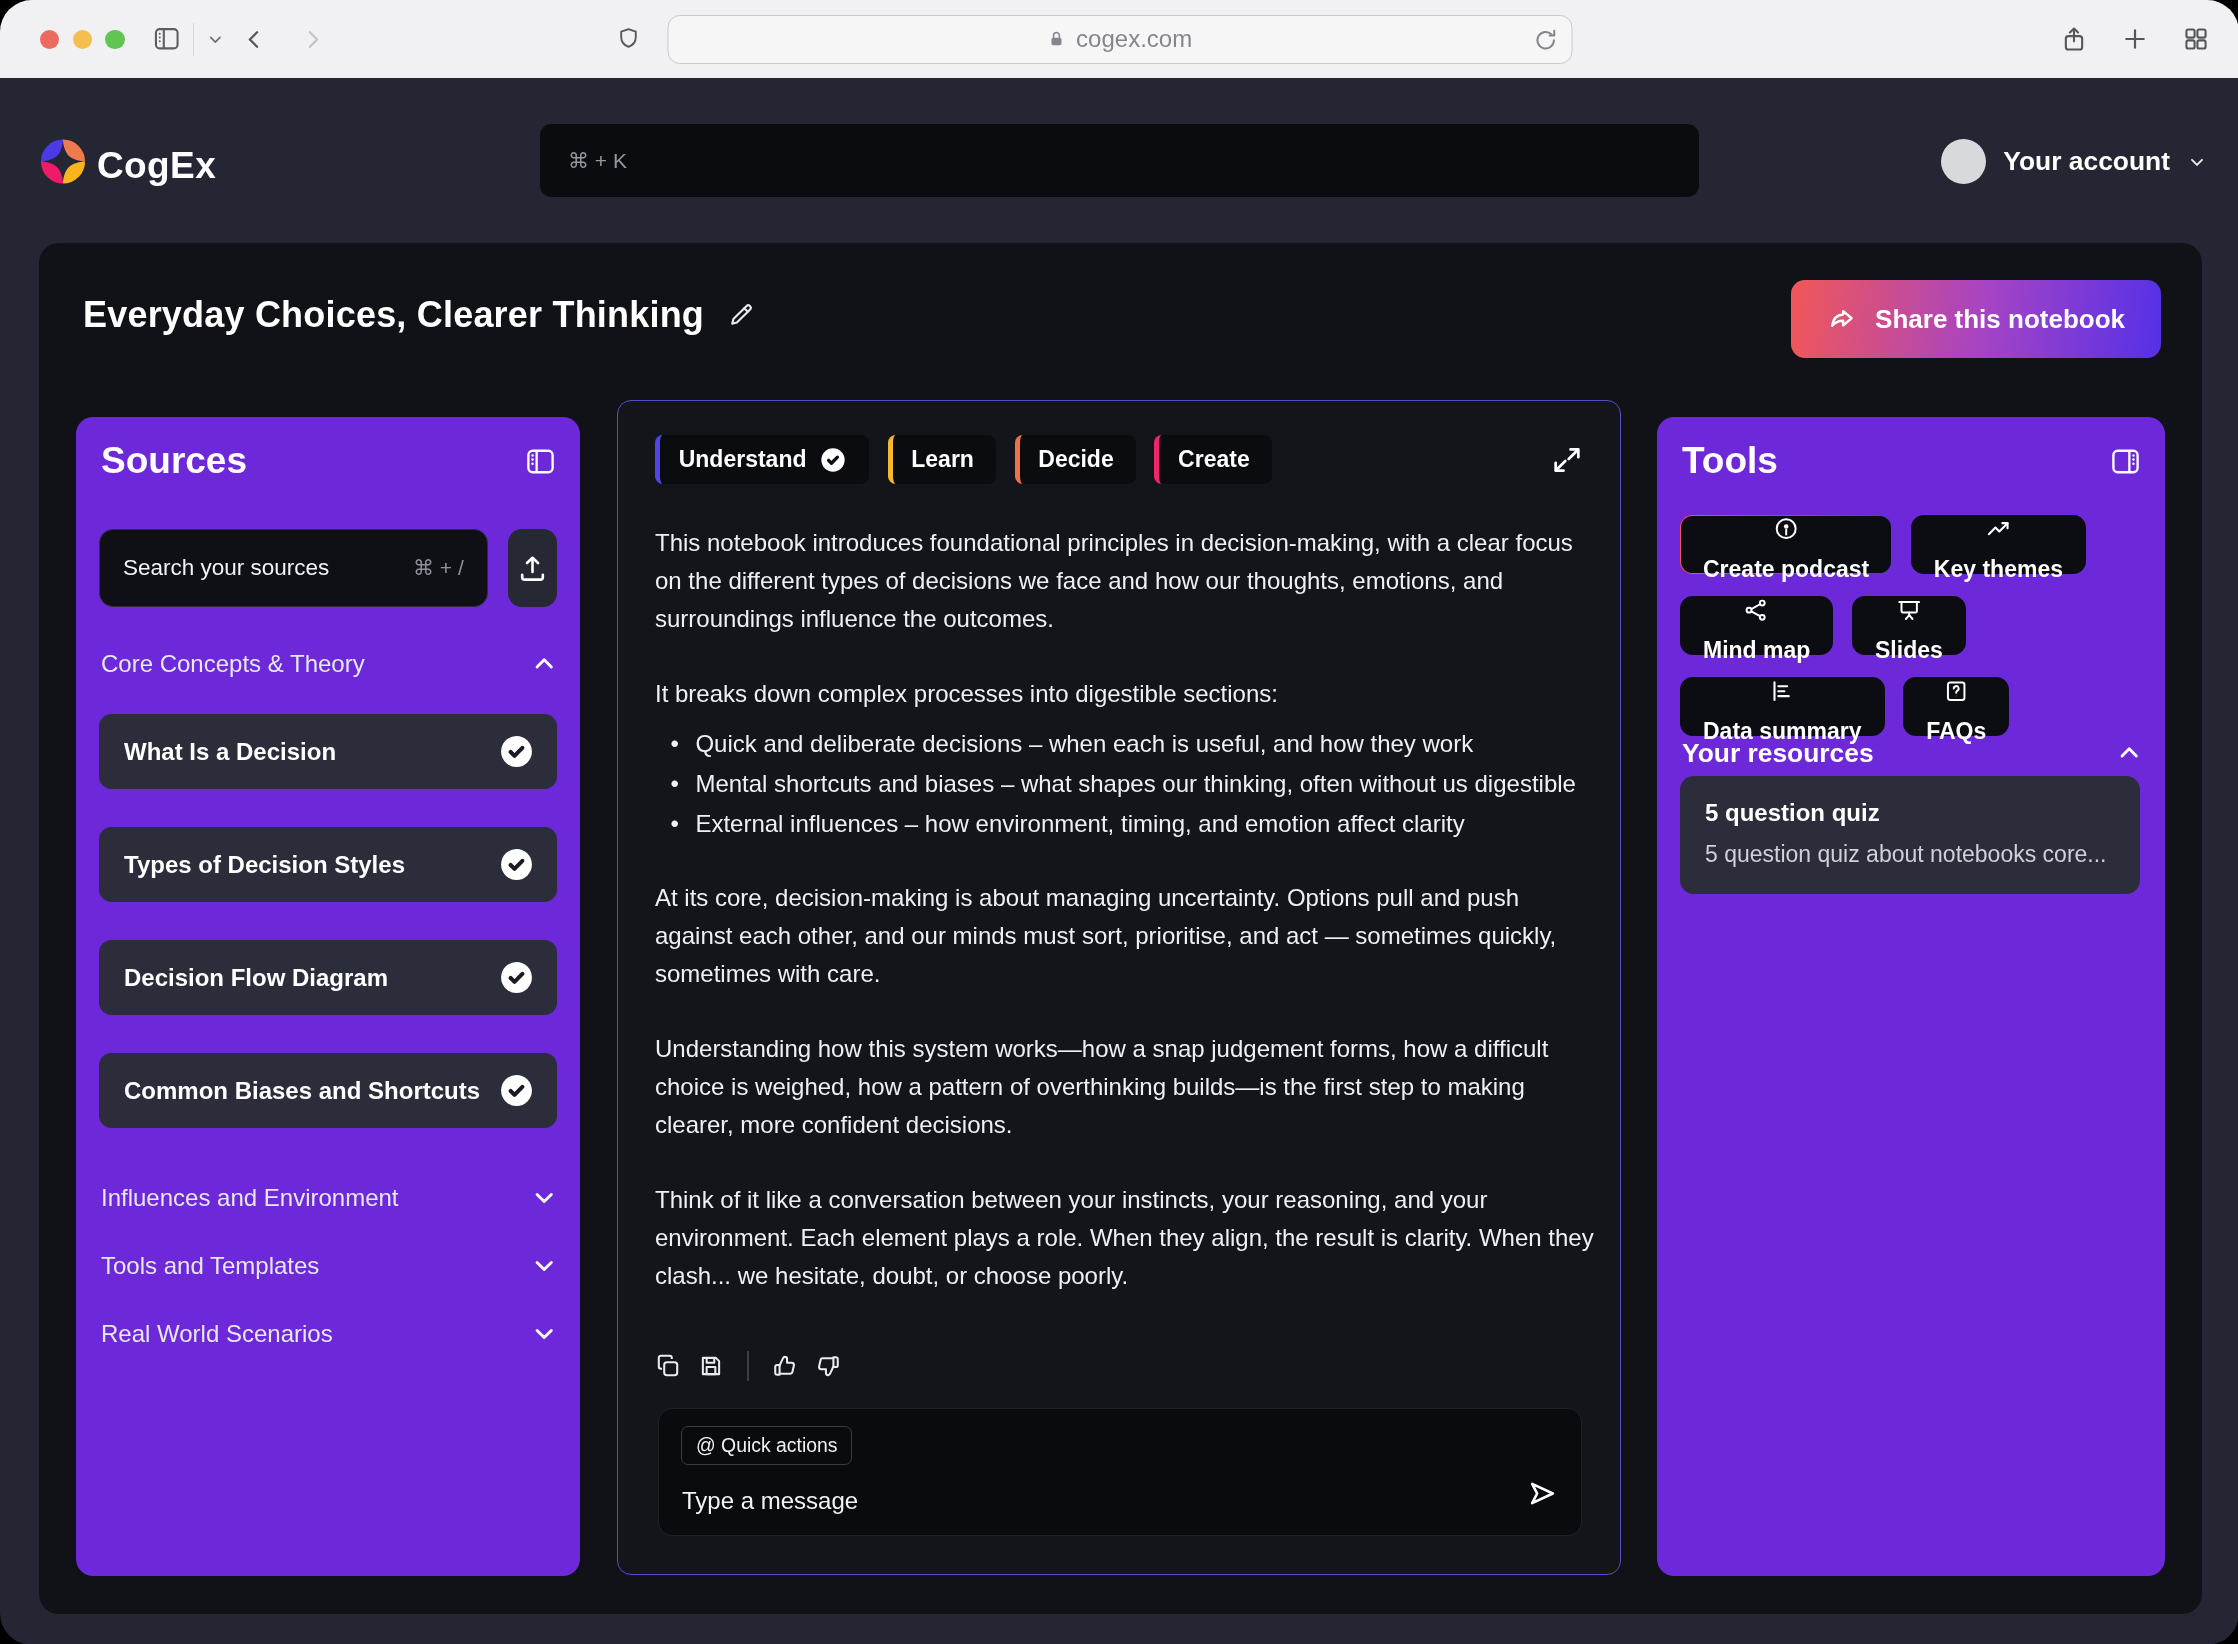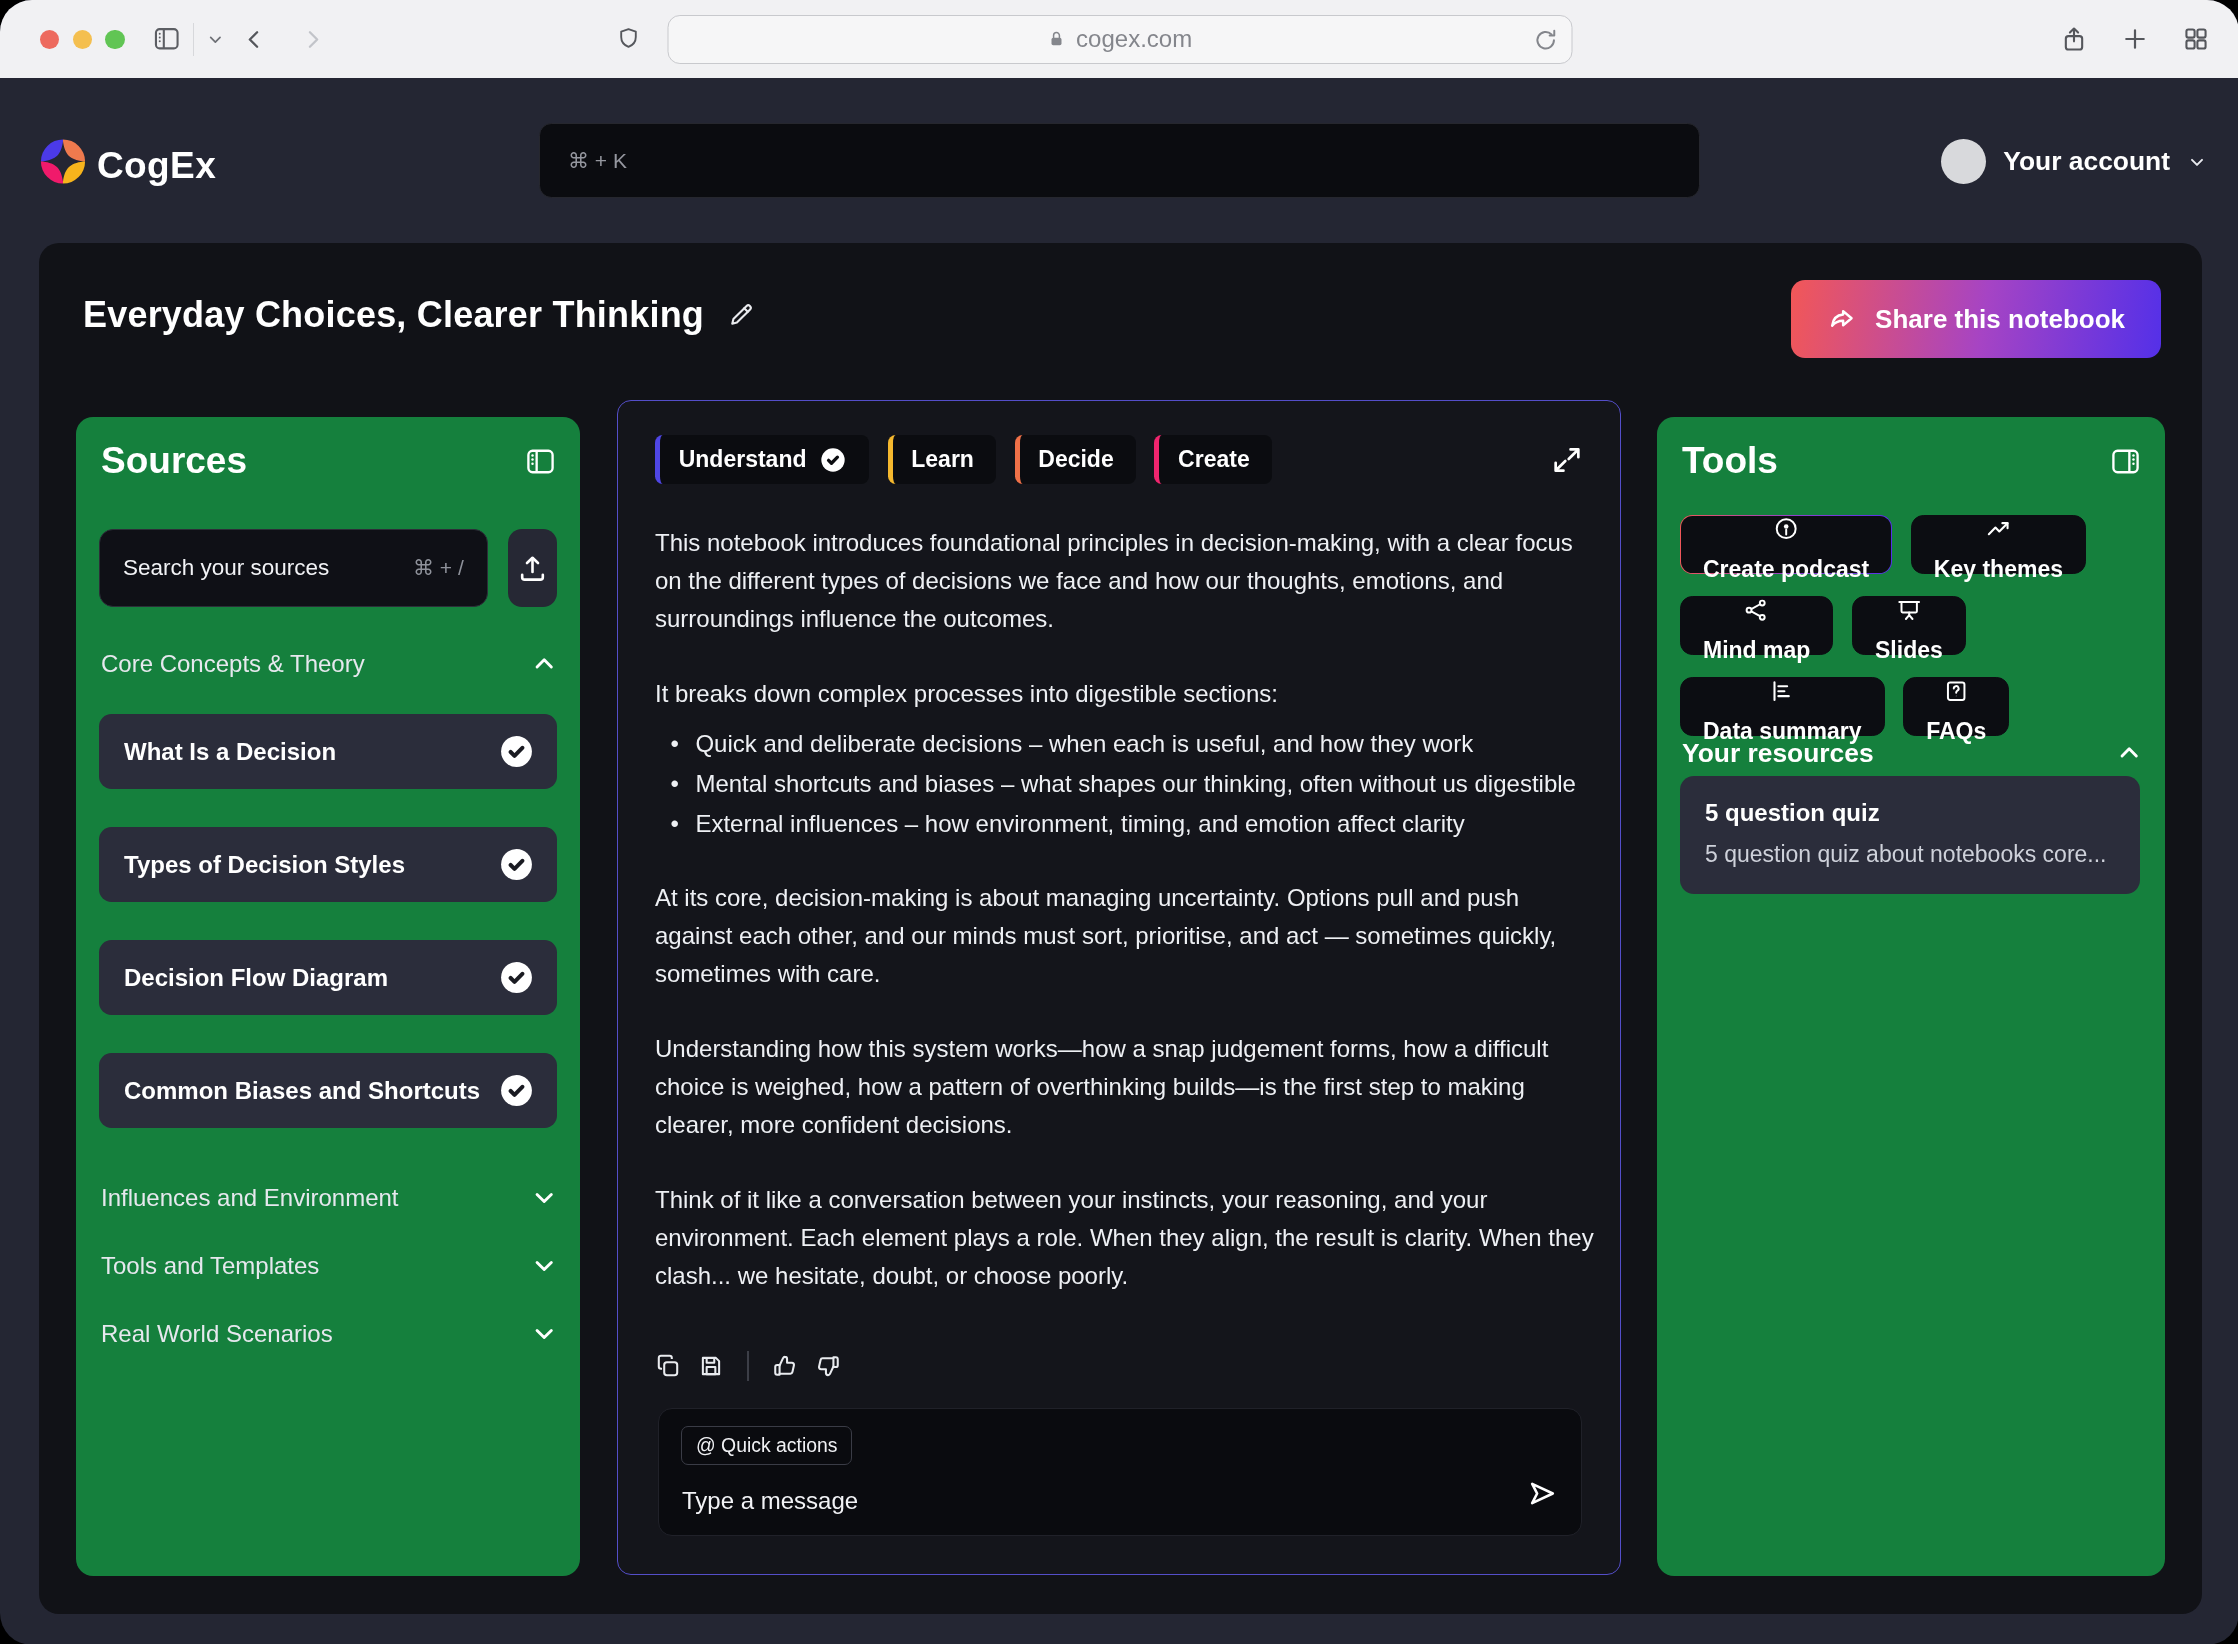--- a/index.html
+++ b/index.html
@@ -71,21 +71,21 @@
   .page-title { color:#fff; font-size:36px; font-weight:700; letter-spacing:0.2px; }
   .edit-pencil { color:#e9eaee; }
   .share-btn {
     position:absolute; right:41px; top:37px; height:78px; border:none; cursor:pointer;
     border-radius:14px; padding:0 36px; display:flex; align-items:center; gap:17px;
     background:linear-gradient(98deg, var(--share-gradient-start) 0%, #a644c4 52%, var(--share-gradient-end) 100%);
     color:#fff; font-family:inherit; font-size:26px; font-weight:700;
   }
 
   
-  .panel { position:absolute; background:#15803d; border-radius:17px; }
+  .panel { position:absolute; background:#6d28d9; border-radius:17px; }
   .sources-panel { left:37px; top:174px; width:504px; height:1159px; }
   .tools-panel { left:1618px; top:174px; width:508px; height:1159px; }
   .panel-head {
     position:absolute; top:23px; left:25px; right:23px;
     display:flex; justify-content:space-between; align-items:center; color:#fff;
   }
   .panel-title { font-size:37px; font-weight:700; }
 
   .search-row { position:absolute; top:112px; left:23px; right:23px; display:flex; gap:20px; }
   .src-search {

